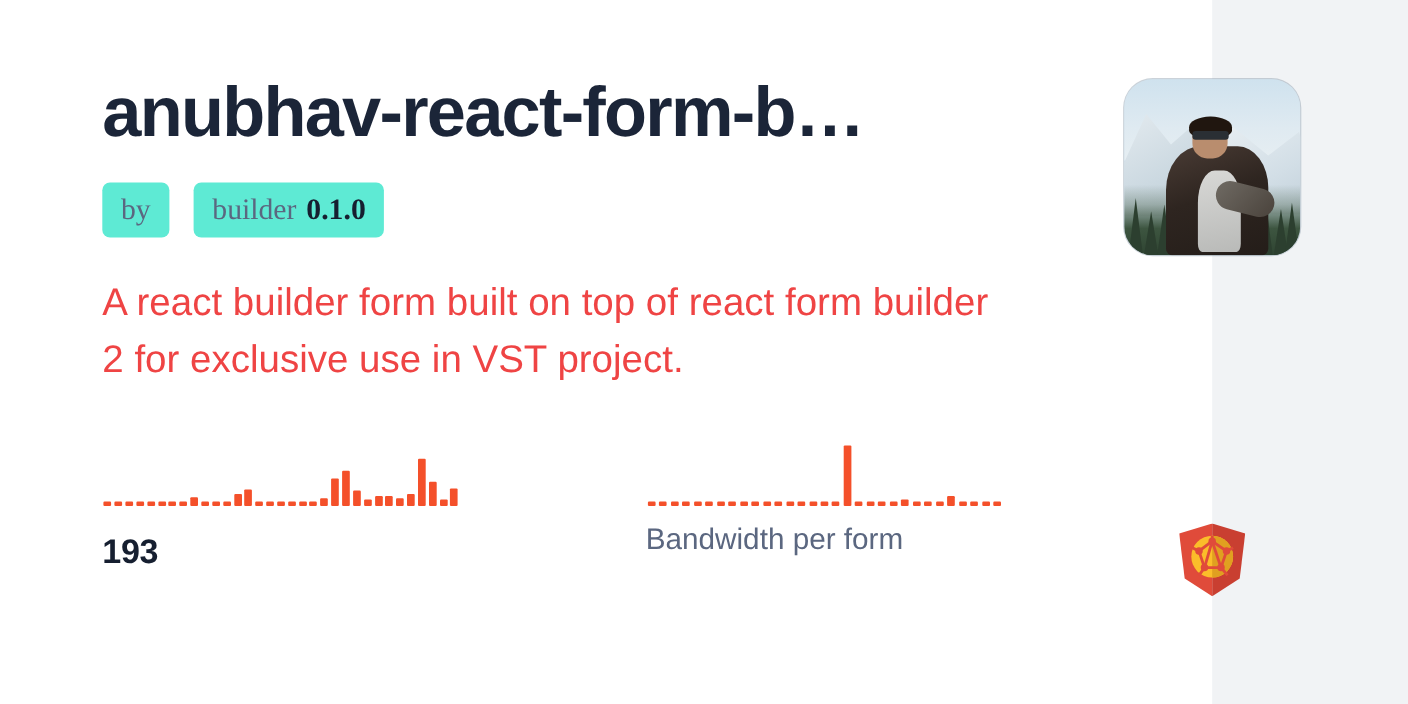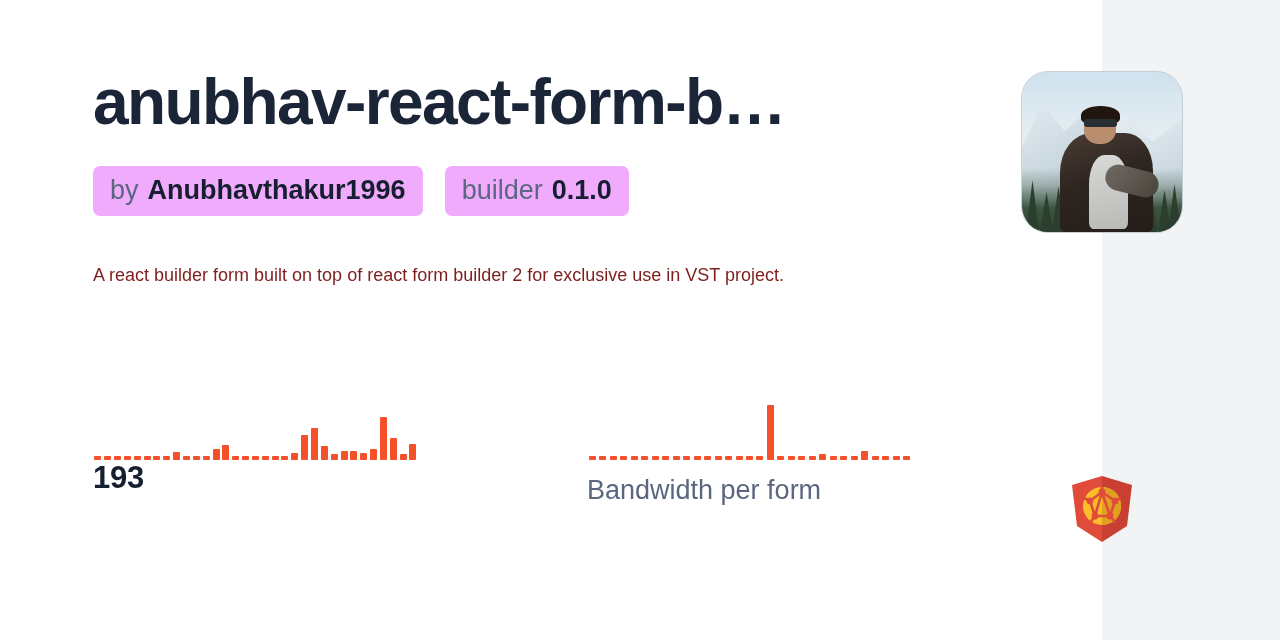--- a/index.html
+++ b/index.html
@@ -41,45 +41,46 @@
 
   
   #meta-badges {
     position:absolute;
     left:93px; top:166px;
     display:flex;
     gap:22px;
     align-items:center;
   }
   .badge {
-    background:#f0abfc;
+    background:#5eead4;
     border-radius:7px;
     padding:9px 17px 11px 17px;
     font-size:27px;
     line-height:30px;
     color:#5b6780;
     font-weight:400;
     white-space:nowrap;
     display:flex;
     gap:9px;
     align-items:baseline;
+    font-family:Liberation Serif, serif;
   }
   .badge .strong {
     color:#161f30;
     font-weight:700;
   }
 
   
   #package-description {
     position:absolute;
     left:93px; top:249px;
     width:820px;
-    font-size:18px;
+    font-size:35px;
     line-height:52px;
-    color:#7f1d1d;
+    color:#ef4444;
     font-weight:400;
   }
 
   
   #stats-row {
     position:absolute;
     left:93px; top:390px;
     display:flex;
     gap:0px;
   }
@@ -100,20 +101,21 @@
     justify-content:center;
   }
   .spark-bar {
     width:7px;
     background:#f4502a;
     border-radius:1px;
     min-height:4px;
   }
 
   .stat-value {
+    margin-top:24px;
     font-size:31px;
     line-height:36px;
     font-weight:700;
     color:#161f30;
     letter-spacing:-0.3px;
   }
   .stat-label {
     margin-top:14px;
     font-size:27px;
     line-height:32px;
@@ -211,21 +213,20 @@
 </head>
 <body>
 
 <div id="content">
 
   <h1 id="package-title">anubhav-react-form-b…</h1>
 
   <div id="meta-badges">
     <div class="badge">
       <span>by</span>
-      <span class="strong">Anubhavthakur1996</span>
     </div>
     <div class="badge">
       <span>builder</span>
       <span class="strong">0.1.0</span>
     </div>
   </div>
 
   <p id="package-description">A react builder form built on top of react form builder 2 for exclusive use in VST project.</p>
 
   <div id="stats-row">

